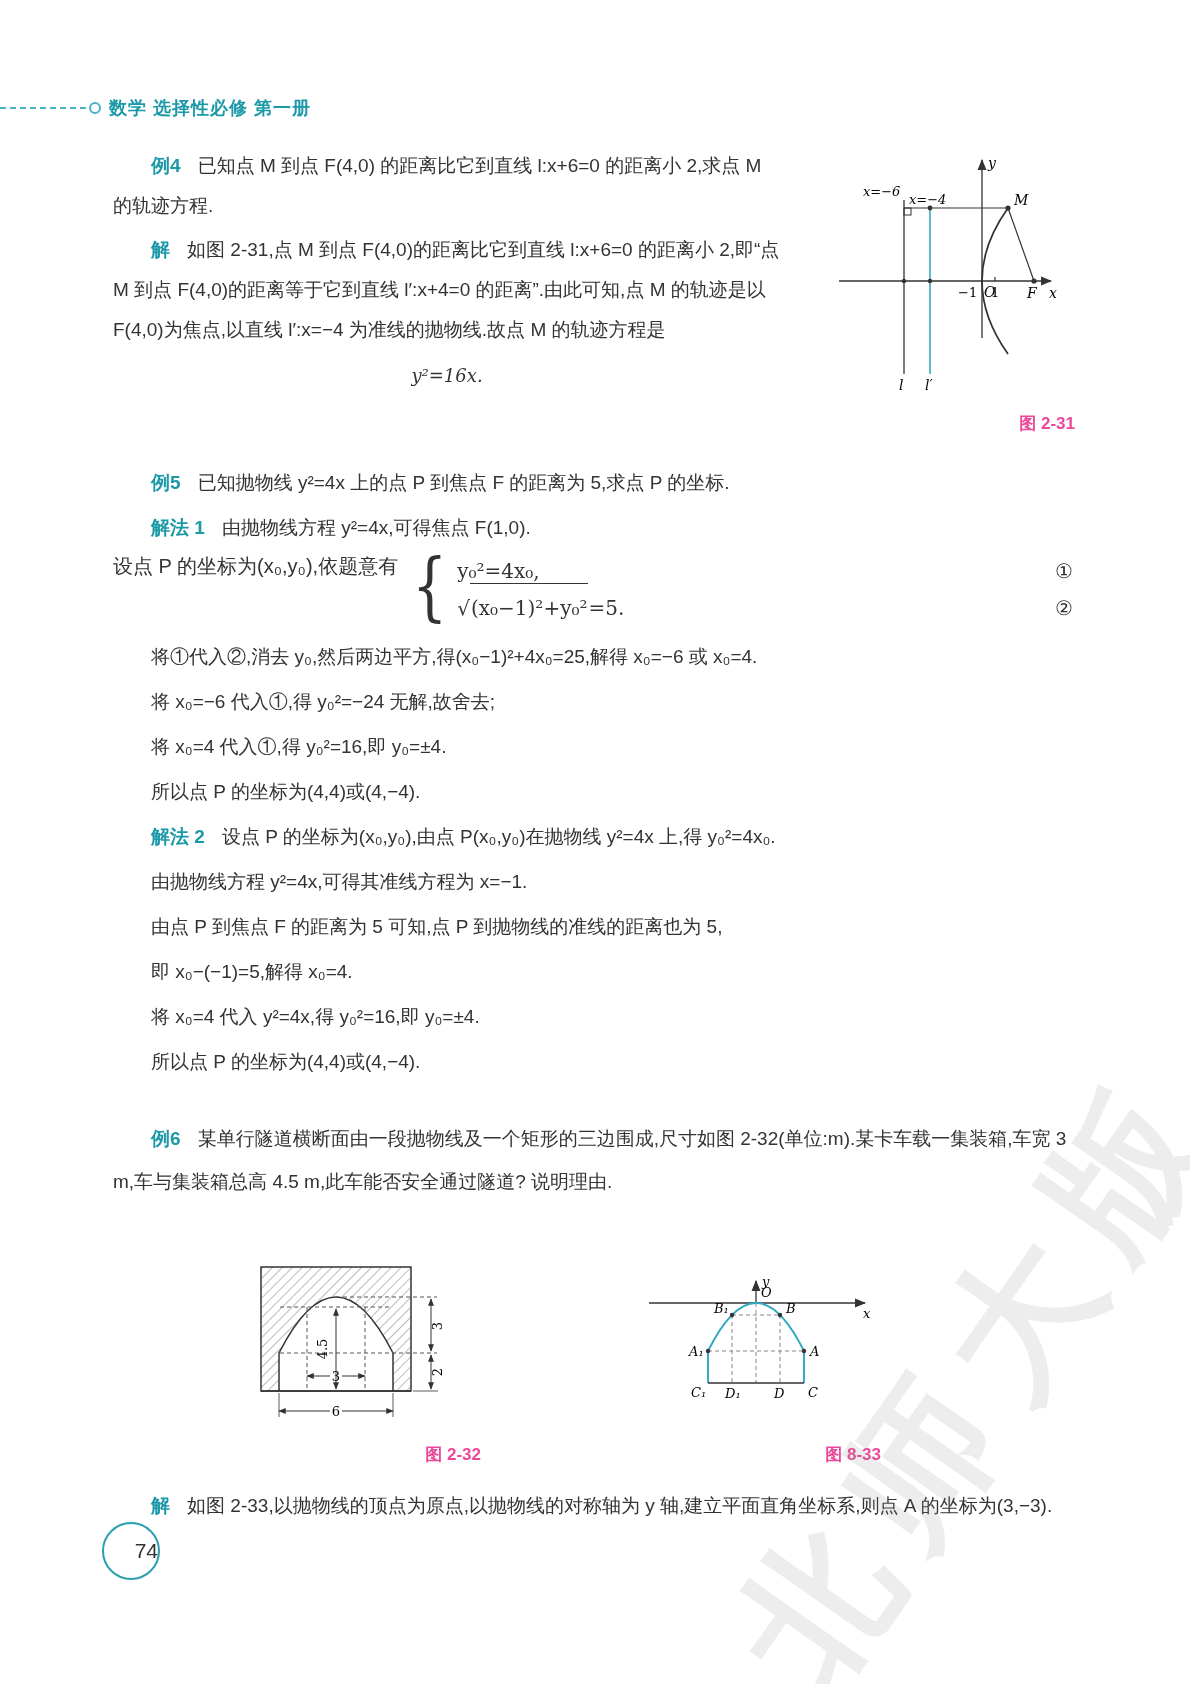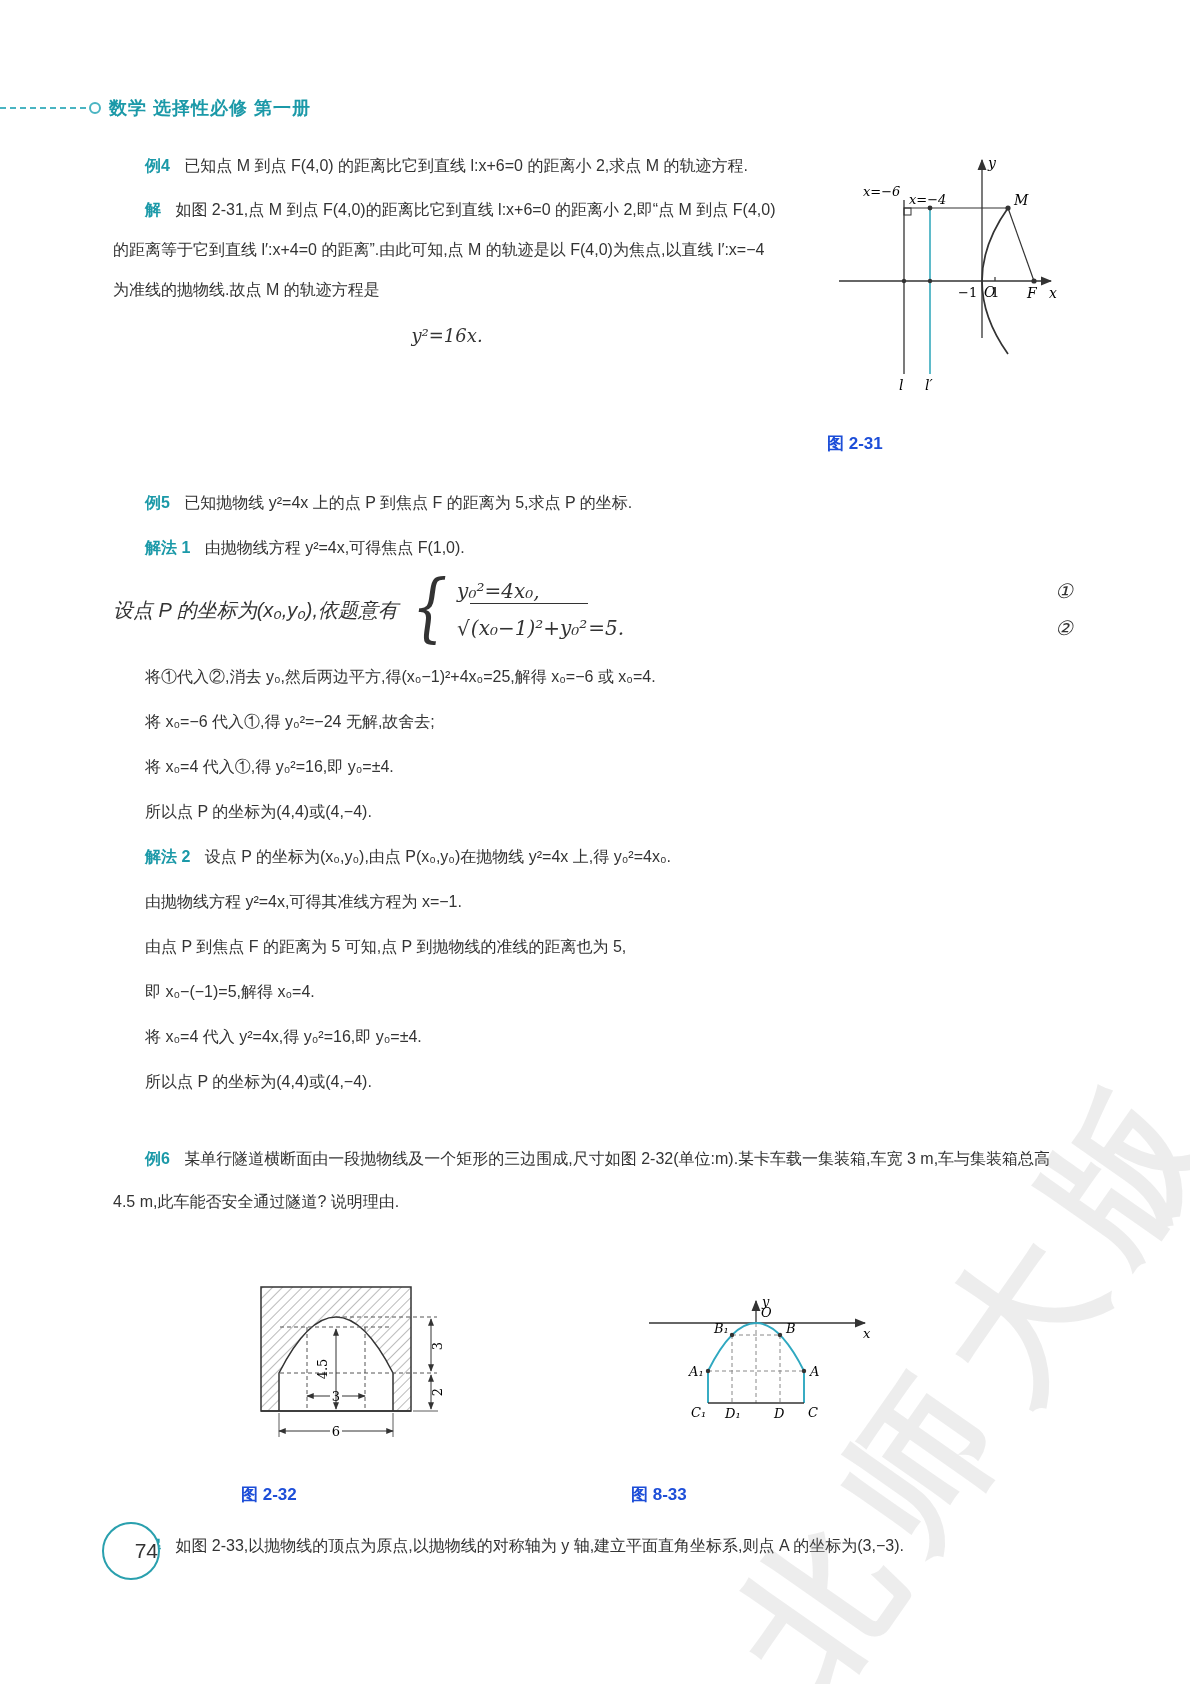--- a/index.html
+++ b/index.html
@@ -8,37 +8,37 @@
     font-family:"Liberation Sans", sans-serif; color:#333333;
   }
   
   .header { position:absolute; top:96px; left:0; display:flex; align-items:center; }
   .header-rule { width:86px; border-top:2px dashed #49b4c2; height:0; }
   .header-dot { width:8px; height:8px; border:2px solid #49b4c2; border-radius:50%; margin:0 8px 0 3px; background:#fff; }
   .header-title { color:#1b99a8; font-weight:bold; font-size:18px; letter-spacing:1px; }
 
   .content { position:absolute; top:146px; left:113px; width:962px; }
 
-  .para { font-size:16px; line-height:40px; margin:0 0 4px 0; }
+  .para { font-size:19px; line-height:40px; margin:0 0 4px 0; }
   .indent { text-indent:2em; }
   .lab { color:#1b99a8; font-weight:bold; margin-right:0.9em; }
 
   .ex4-wrap { display:flex; }
   .ex4-text { width:668px; }
   .ex4-fig { margin-left:auto; width:248px; }
   .center-eq { text-align:center; font-size:18px; line-height:40px; margin:6px 0 0 0;
                font-family:"DejaVu Serif", serif; font-style:italic; }
 
   figure { margin:0; }
-  figcaption { text-align:left; color:#1d4ed8; font-size:17px; font-weight:bold; margin-top:20px; }
+  figcaption { text-align:right; color:#ec4899; font-size:17px; font-weight:bold; margin-top:0; }
 
   .ex5 { margin-top:26px; }
   .ex5 .para { line-height:43px; margin-bottom:2px; }
 
-  .system-row { display:flex; align-items:center; font-size:20px; margin:4px 0 8px 0;font-style:italic; }
+  .system-row { display:flex; align-items:flex-start; font-size:20px; margin:4px 0 8px 0; }
   .brace { font-size:74px; font-weight:300; line-height:0.9; margin:0 4px 6px 8px; color:#333;
            font-family:"DejaVu Serif", serif; transform:scaleX(0.75); }
   .eq-col { font-family:"DejaVu Serif", serif; font-size:20px; }
   .eq { line-height:37px; }
   .radicand { border-top:1.4px solid #333; padding:12px 1px; }
   .circ-col { margin-left:auto; text-align:right; font-size:20px; line-height:37px; padding-right:2px; }
 
   .ex6 { margin-top:34px; }
   .ex6 .para { line-height:43px; }
   .figs-row { display:flex; align-items:flex-end; margin:16px 0 4px 0; }

